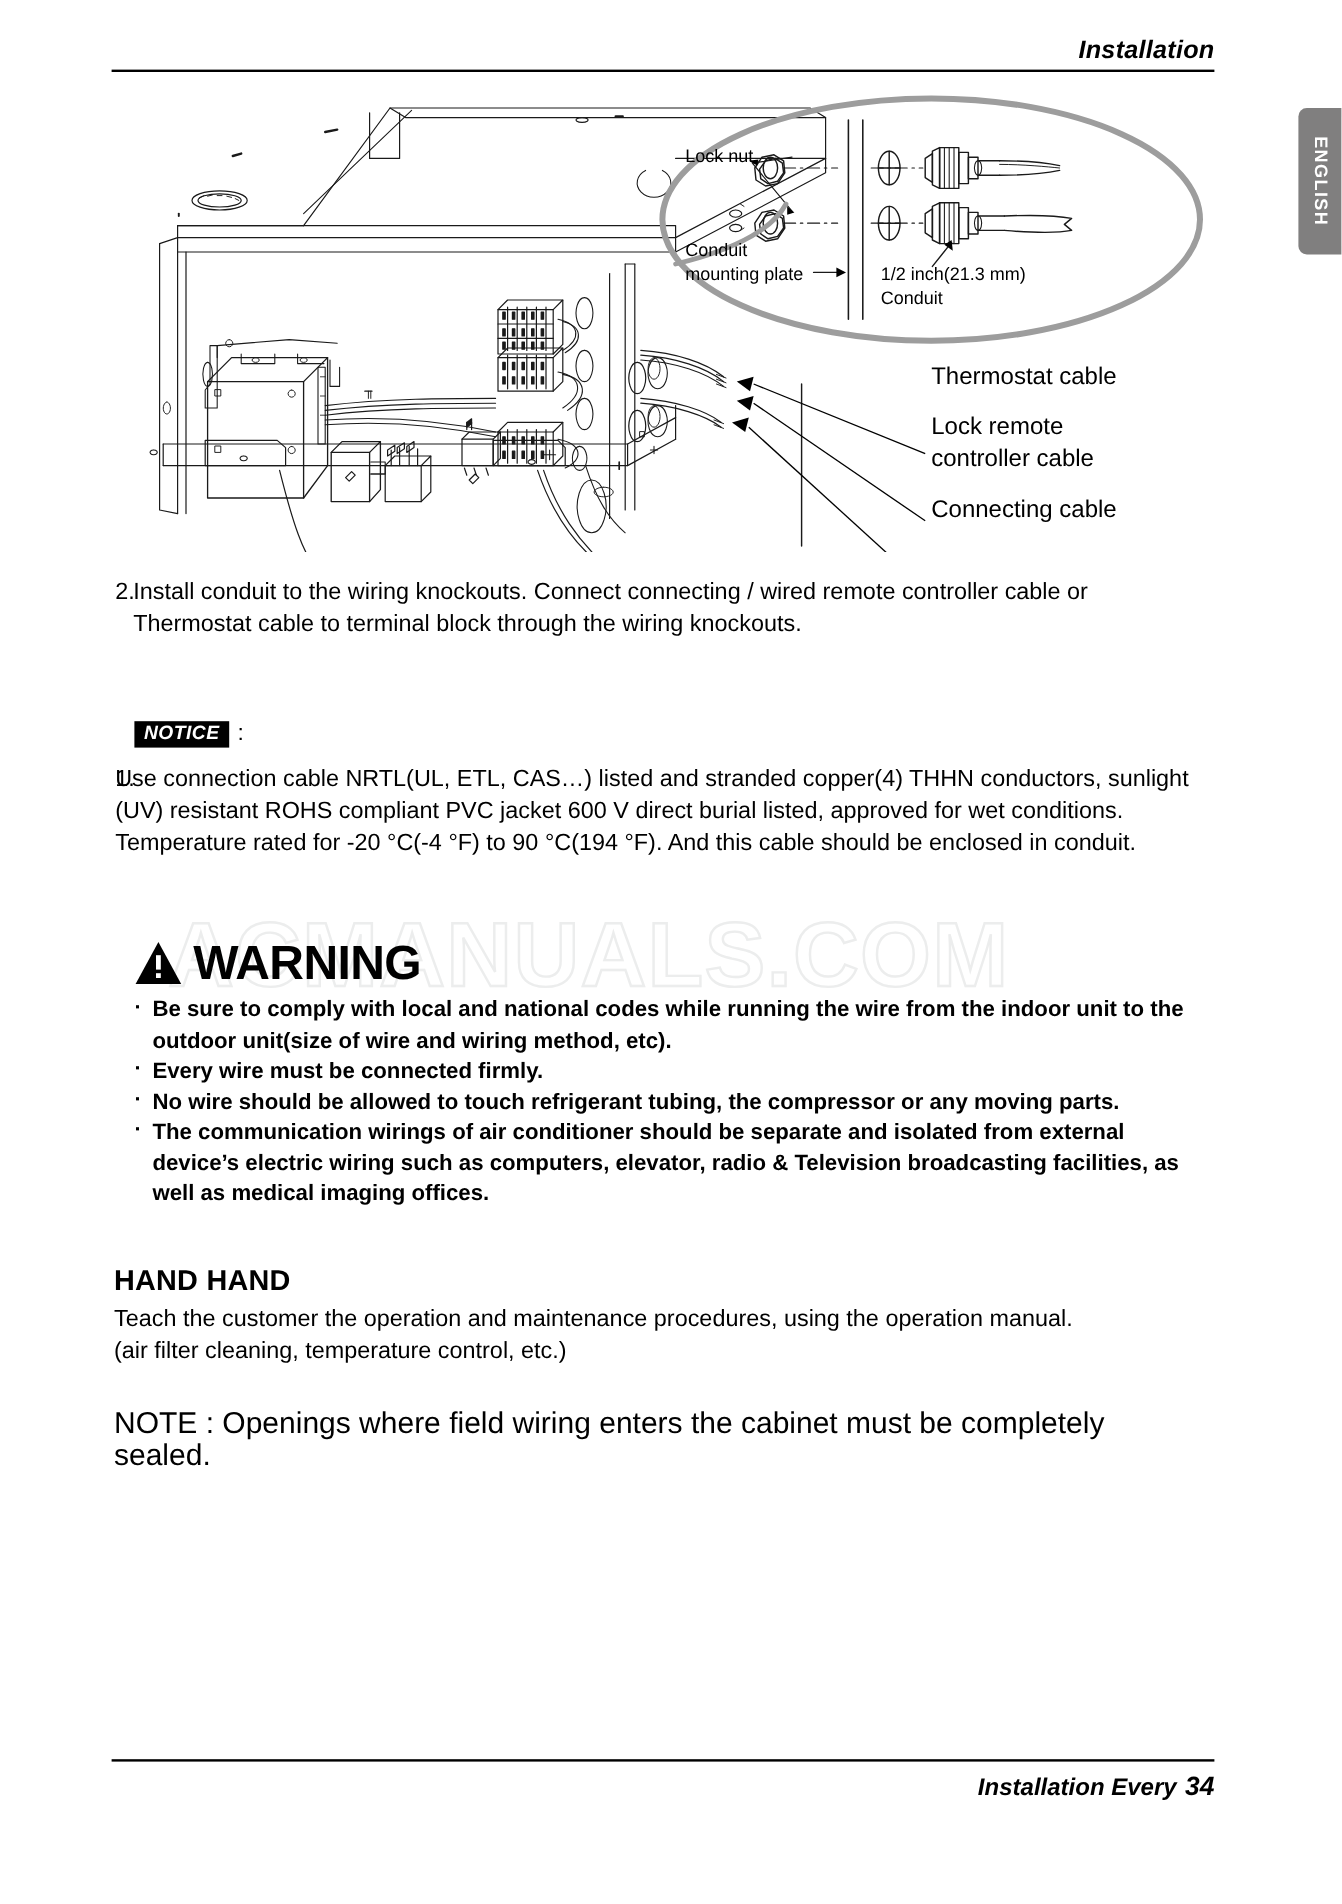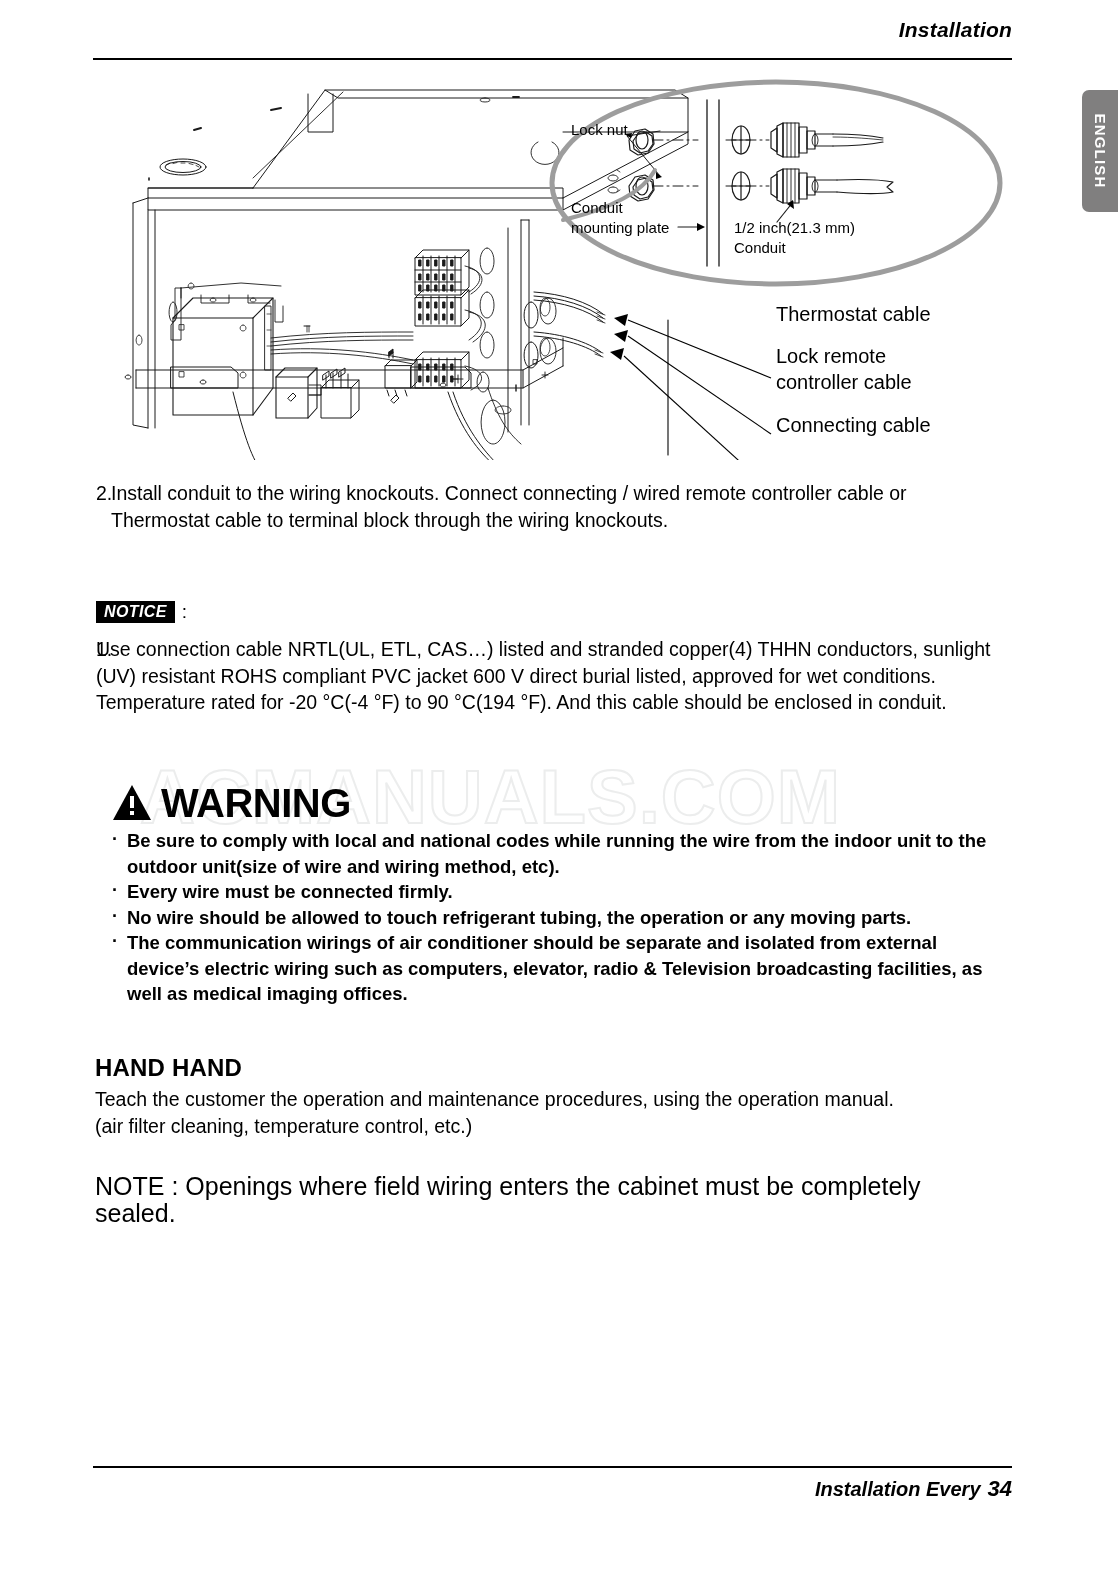--- a/index.html
+++ b/index.html
@@ -21,21 +21,21 @@
     position: absolute;
     left: 93px;
     top: 24px;
     width: 919px;
     height: 34px;
     border-bottom: 2px solid #000;
   }
   .header-title {
     position: absolute;
     right: 0;
-    bottom: 16px;
+    bottom: 4px;
     font-style: italic;
     font-weight: bold;
     font-size: 21px;
     letter-spacing: 0.2px;
   }
 
   
   .lang-tab {
     position: absolute;
     right: 0;
@@ -94,21 +94,21 @@
     left: 0;
     top: 0;
   }
   .step .txt {
     display: block;
     margin-left: 15px;
   }
 
   .notice-row {
     position: absolute;
-    left: 96px;
+    left: 112px;
     top: 601px;
     display: flex;
     align-items: center;
     gap: 7px;
   }
   .notice-badge {
     background: #000000;
     color: #ffffff;
     font-style: italic;
     font-weight: bold;
@@ -570,21 +570,21 @@
   <div class="wi gap-after">
     <span class="dot">·</span>
     <span>Be sure to comply with local and national codes while running the wire from the indoor unit to the outdoor unit(size of wire and wiring method, etc).</span>
   </div>
   <div class="wi">
     <span class="dot">·</span>
     <span>Every wire must be connected firmly.</span>
   </div>
   <div class="wi">
     <span class="dot">·</span>
-    <span>No wire should be allowed to touch refrigerant tubing, the operation or any moving parts.</span>
+    <span>No wire should be allowed to touch refrigerant tubing, the compressor or any moving parts.</span>
   </div>
   <div class="wi">
     <span class="dot">·</span>
     <span>The communication wirings of air conditioner should be separate and isolated from external device’s electric wiring such as computers, elevator, radio &amp; Television broadcasting facilities, as well as medical imaging offices.</span>
   </div>
 </div>
 
 <div class="handover-title">HAND HAND</div>
 <div class="handover-body">
   <div>Teach the customer the operation and maintenance procedures, using the operation manual.</div>

